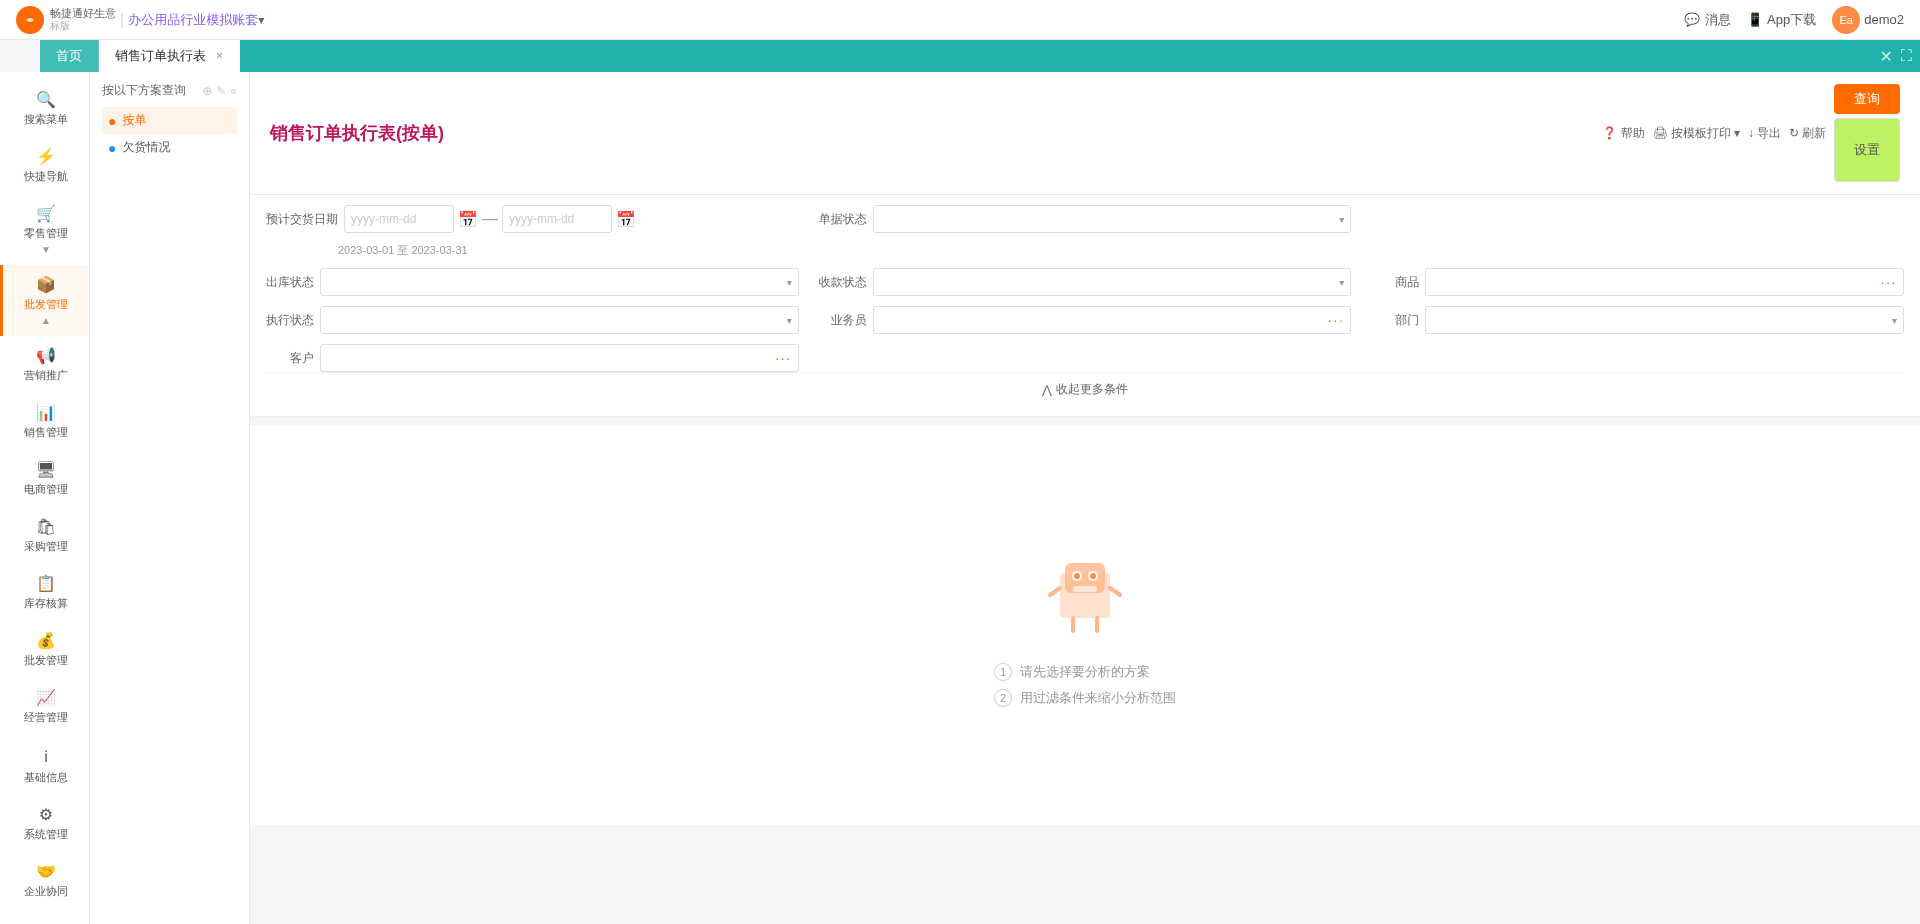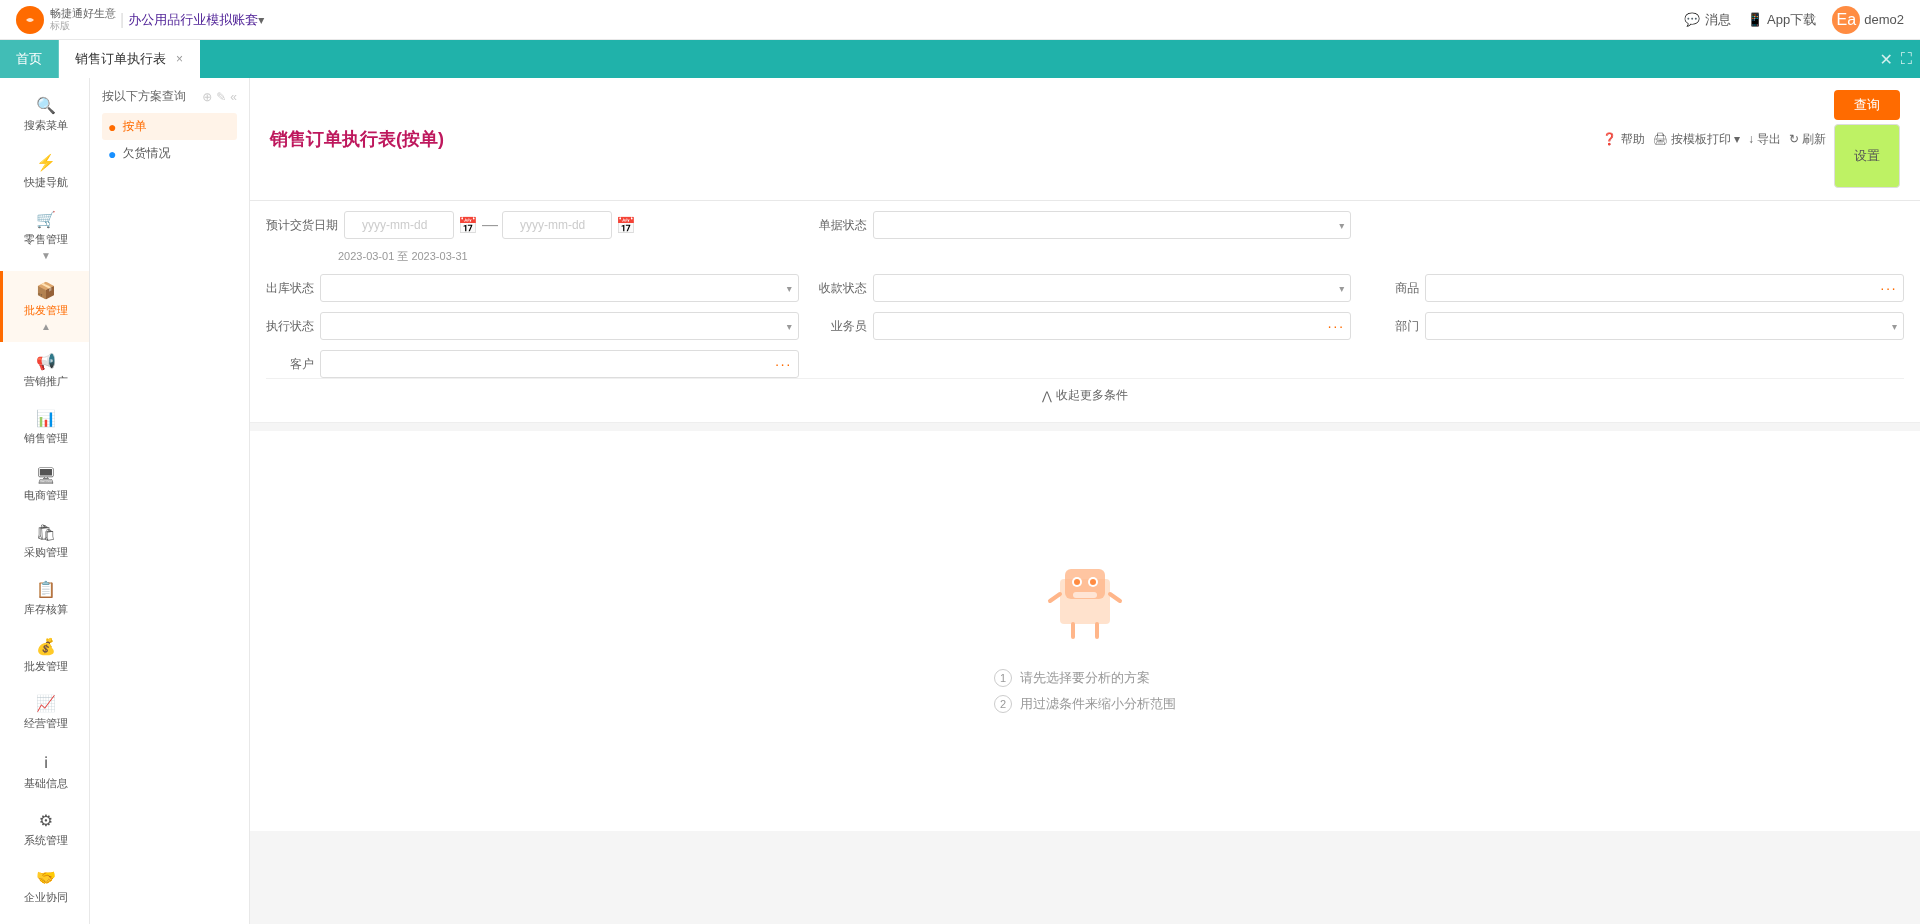--- a/index.html
+++ b/index.html
@@ -16,37 +16,38 @@
       justify-content: space-between;
     }
     .topbar-left { display: flex; align-items: center; gap: 0; }
     .logo-area { display: flex; align-items: center; gap: 6px; cursor: pointer; }
     .logo-icon {
       width: 28px; height: 28px; background: #ff6b00; border-radius: 50%;
       display: flex; align-items: center; justify-content: center;
       font-size: 10px; color: white; font-weight: bold;
     }
     .logo-text { font-size: 11px; color: #666; line-height: 1.2; }
-    .topbar-title { font-size: 13px; color: #4c1d95; }
+    .topbar-title { font-size: 13px; color: #8b5cf6; }
     .topbar-dropdown { font-size: 12px; color: #666; cursor: pointer; }
     .topbar-right { display: flex; align-items: center; gap: 16px; font-size: 13px; color: #555; }
     .topbar-right-item { display: flex; align-items: center; gap: 4px; cursor: pointer; }
     .avatar {
       width: 28px; height: 28px; background: #ff8c42; border-radius: 50%;
       display: flex; align-items: center; justify-content: center;
-      font-size: 16px; color: white;
+      font-size: 11px; color: white;
     }
 
     
     .tabbar {
-      height: 38px;
+      height: 32px;
       background: #20b2aa;
       display: flex;
       align-items: stretch;
       padding: 0;
+      margin-left: 40px;
     }
     .tab {
       display: flex; align-items: center; padding: 0 16px;
       font-size: 13px; color: rgba(255,255,255,0.8); cursor: pointer; gap: 6px;
       border-right: 1px solid rgba(255,255,255,0.2);
     }
     .tab.home { background: rgba(255,255,255,0.15); color: white; }
     .tab.active { background: white; color: #333; }
     .tab .close-btn { font-size: 12px; color: #999; margin-left: 4px; }
     .tabbar-actions { margin-left: auto; display: flex; align-items: center; padding-right: 8px; gap: 8px; }
@@ -114,21 +115,21 @@
     .date-btn.active {
       background: #ff6b00;
       color: white;
       border-color: #ff6b00;
     }
     .select-arrow { color: #999; font-size: 10px; }
     .date-input {
       height: 28px;
       border: 1px solid #ddd;
       border-radius: 3px;
-      padding: 0 17px;
+      padding: 0 6px;
       font-size: 12px;
       color: #333;
       width: 110px;
     }
     .date-input::placeholder { color: #ccc; }
 
     .collapse-btn {
       display: flex;
       align-items: center;
       justify-content: center;

